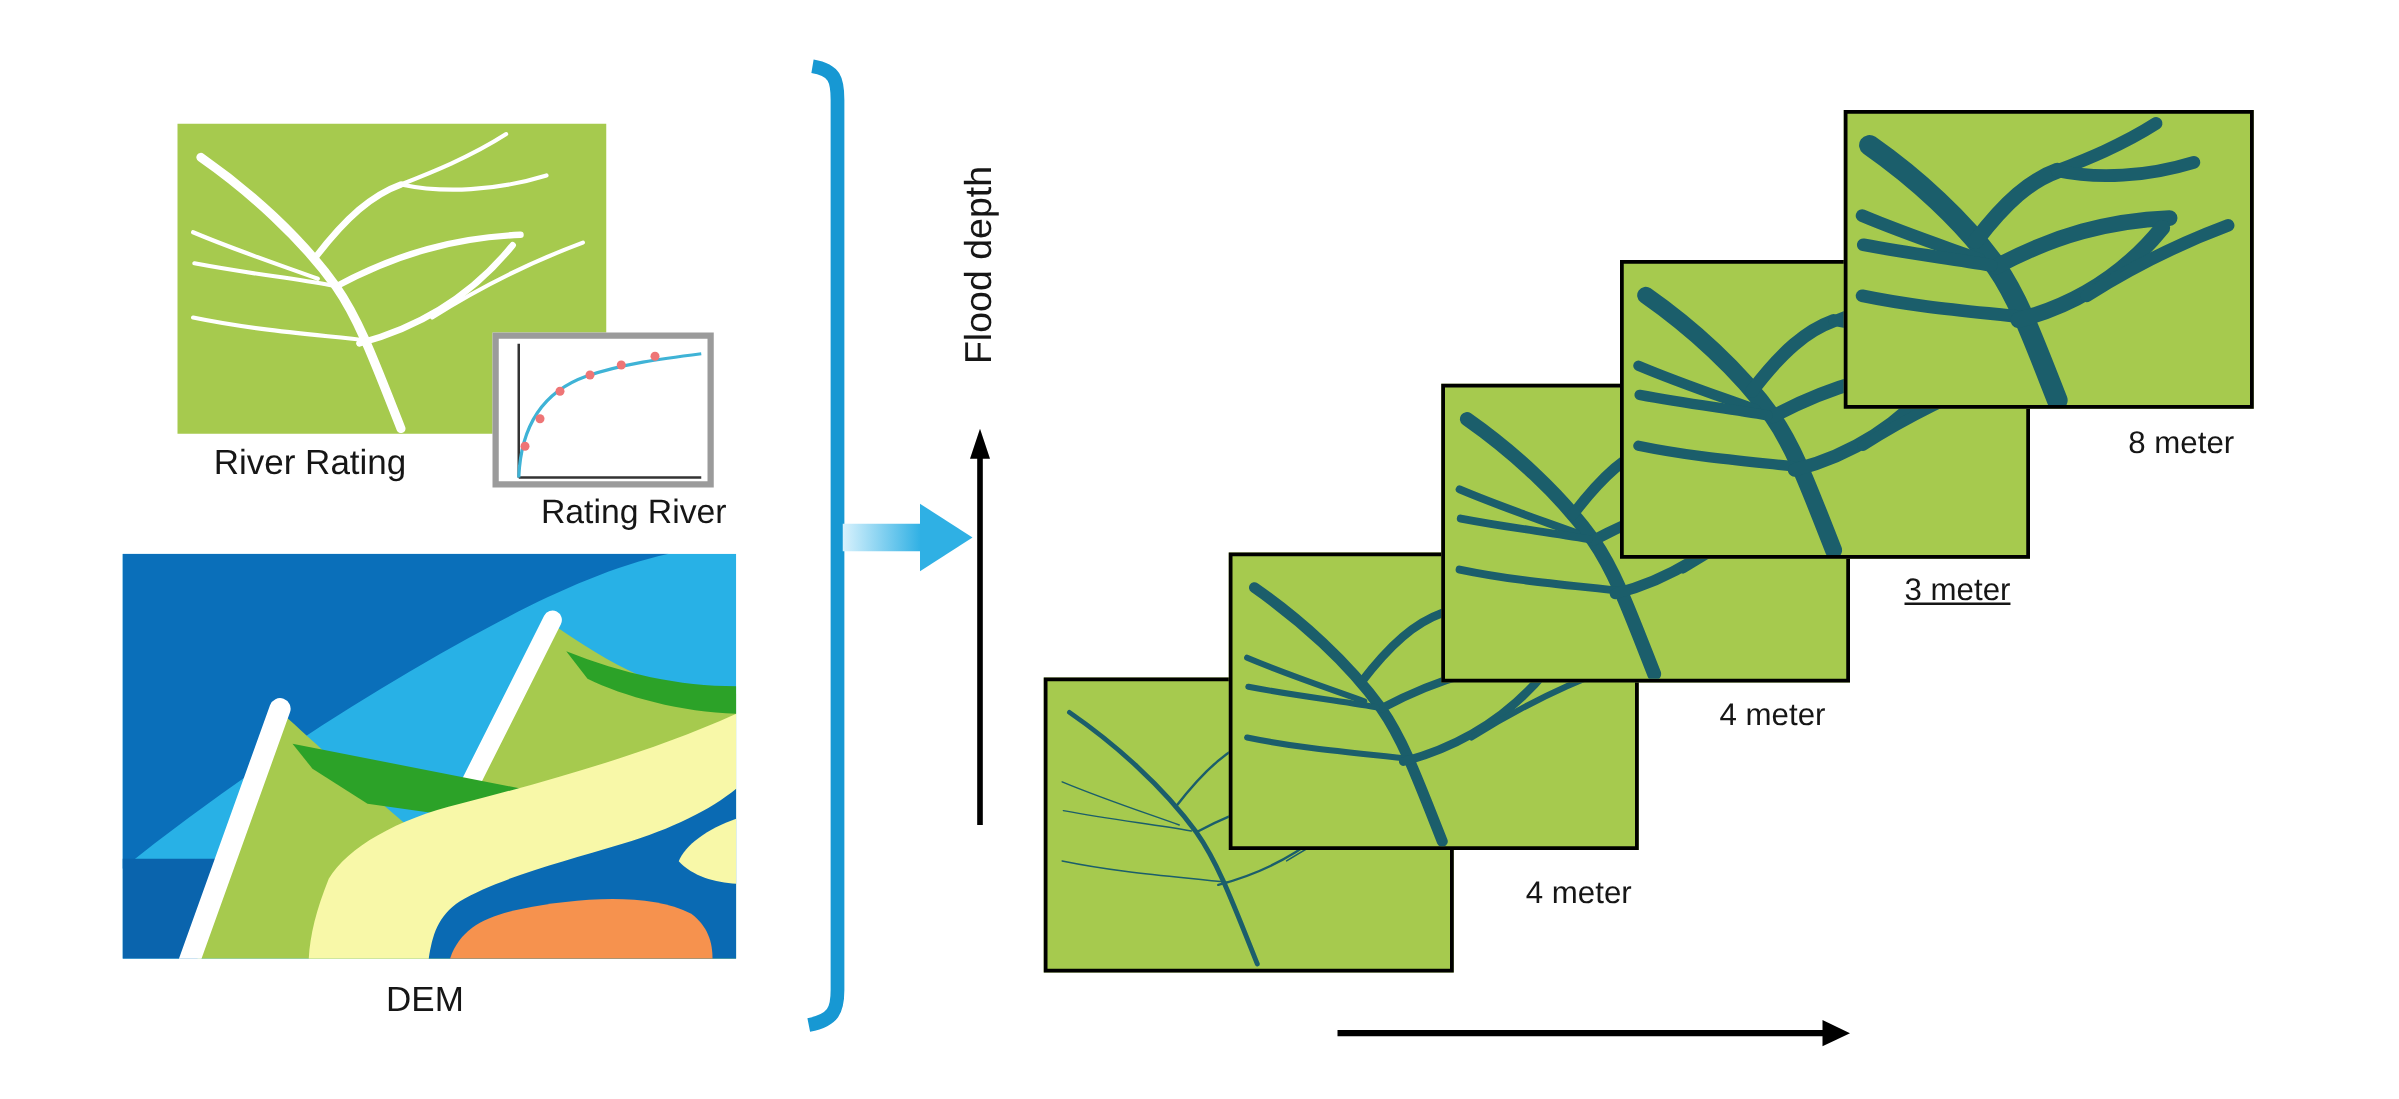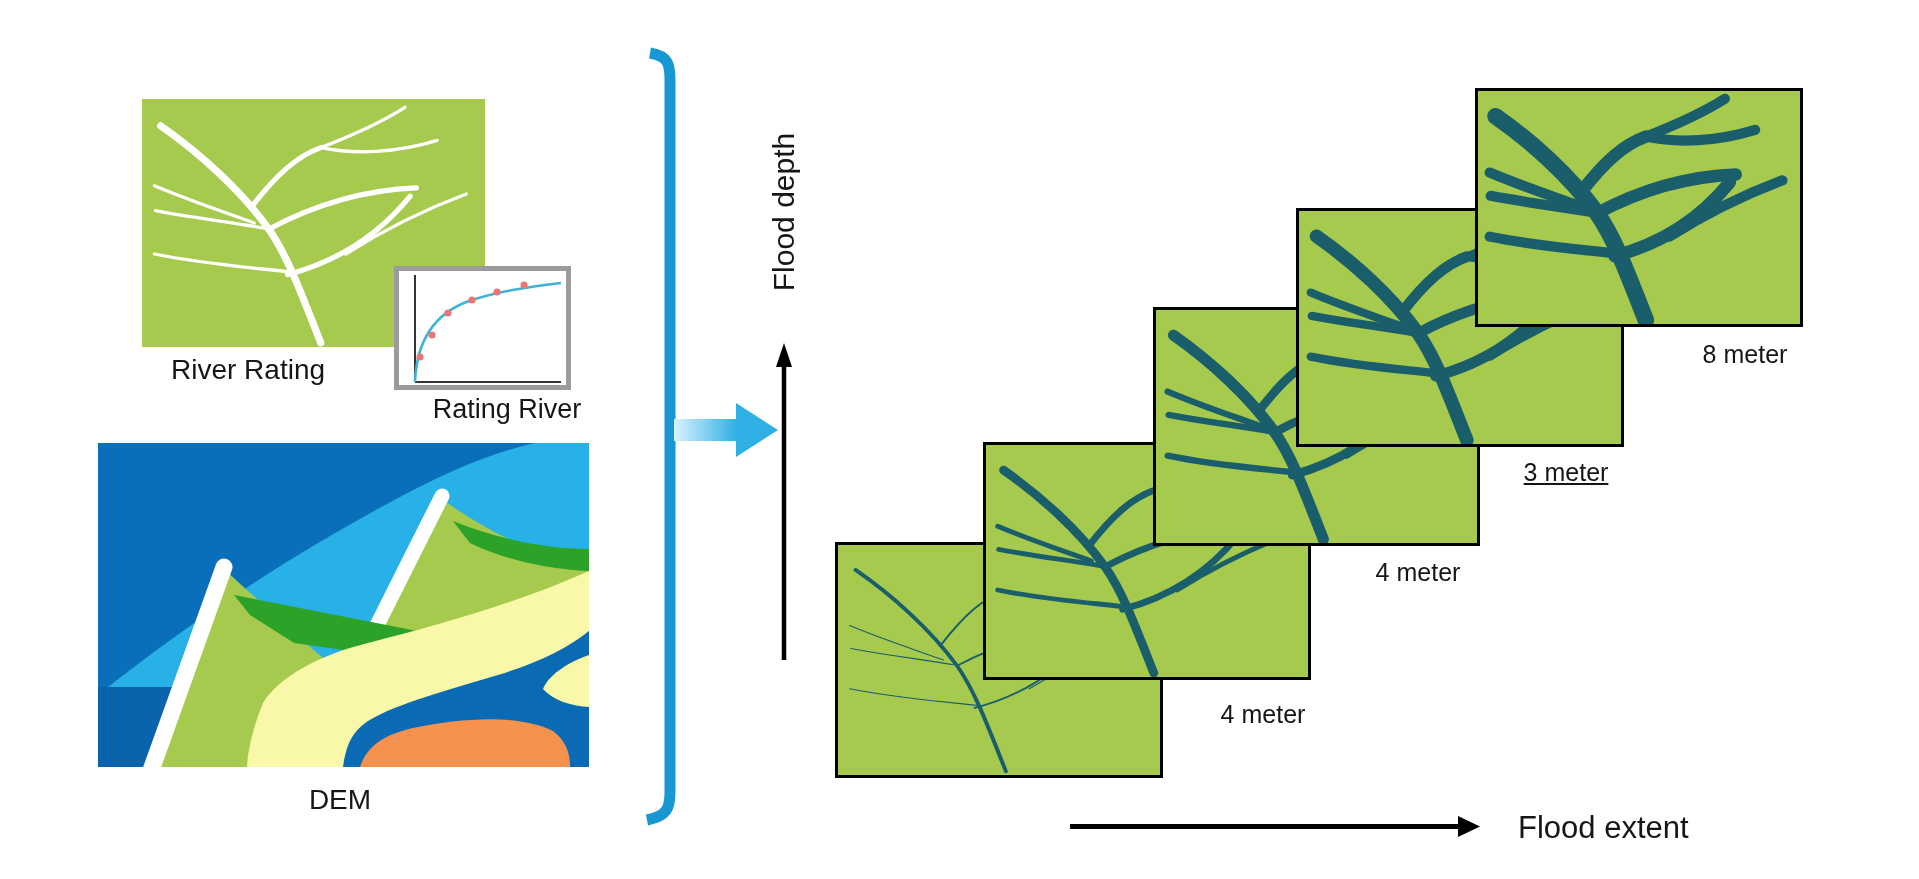--- a/index.html
+++ b/index.html
@@ -130,21 +130,20 @@
   <svg class="abs y-axis" viewBox="0 0 28 325">
     <line x1="14" y1="24" x2="14" y2="320" stroke="#000" stroke-width="4.5"></line>
     <polygon points="14,3 6,27 22,27" fill="#000"></polygon>
   </svg>
   <div class="lbl lbl-depth">Flood depth</div>
 
   <svg class="abs x-axis" viewBox="0 0 420 30">
     <line x1="2" y1="14.5" x2="392" y2="14.5" stroke="#000" stroke-width="5"></line>
     <polygon points="390,4 412,14.5 390,25" fill="#000"></polygon>
   </svg>
-  <div class="lbl lbl-extent">Flood extent</div>
 
   <div class="panel p1">
     <svg viewBox="0 0 330 240" preserveAspectRatio="none" style="--rc:#1b5e6b;--wm:4;--wmid:2;--wb:1.2">
         <use href="#river" xlink:href="#river"></use>
       </svg>
   </div>
   <div class="panel p2">
     <svg viewBox="0 0 330 240" preserveAspectRatio="none" style="--rc:#1b5e6b;--wm:9;--wmid:7;--wb:5">
         <use href="#river" xlink:href="#river"></use>
       </svg>

